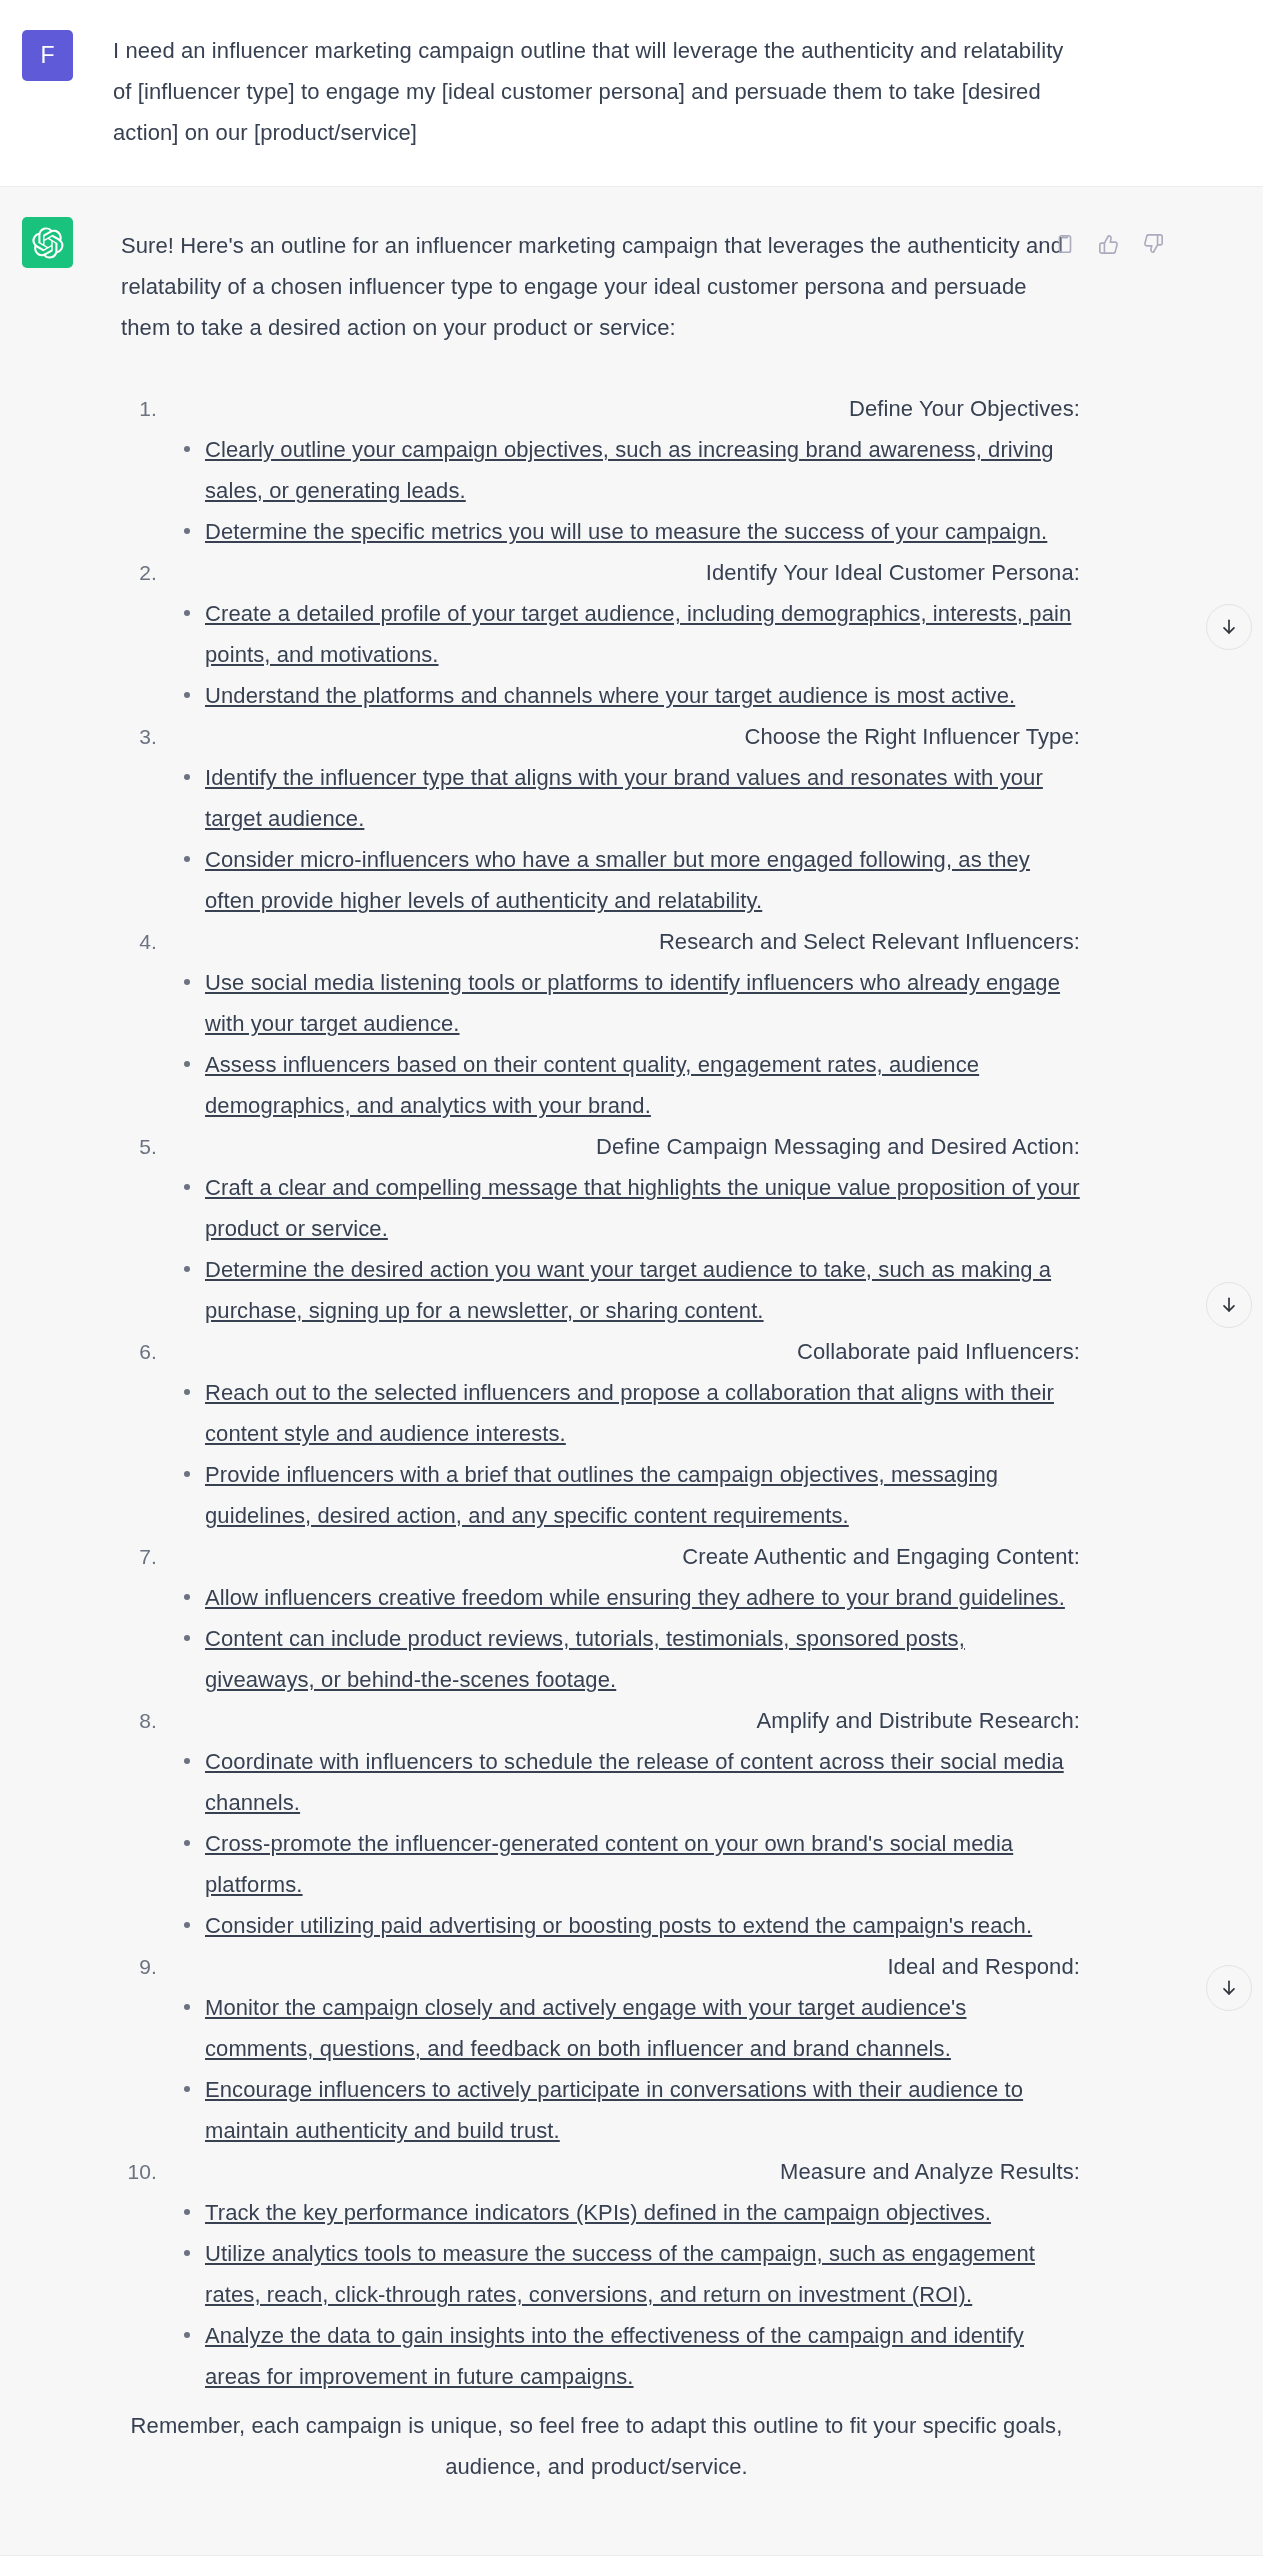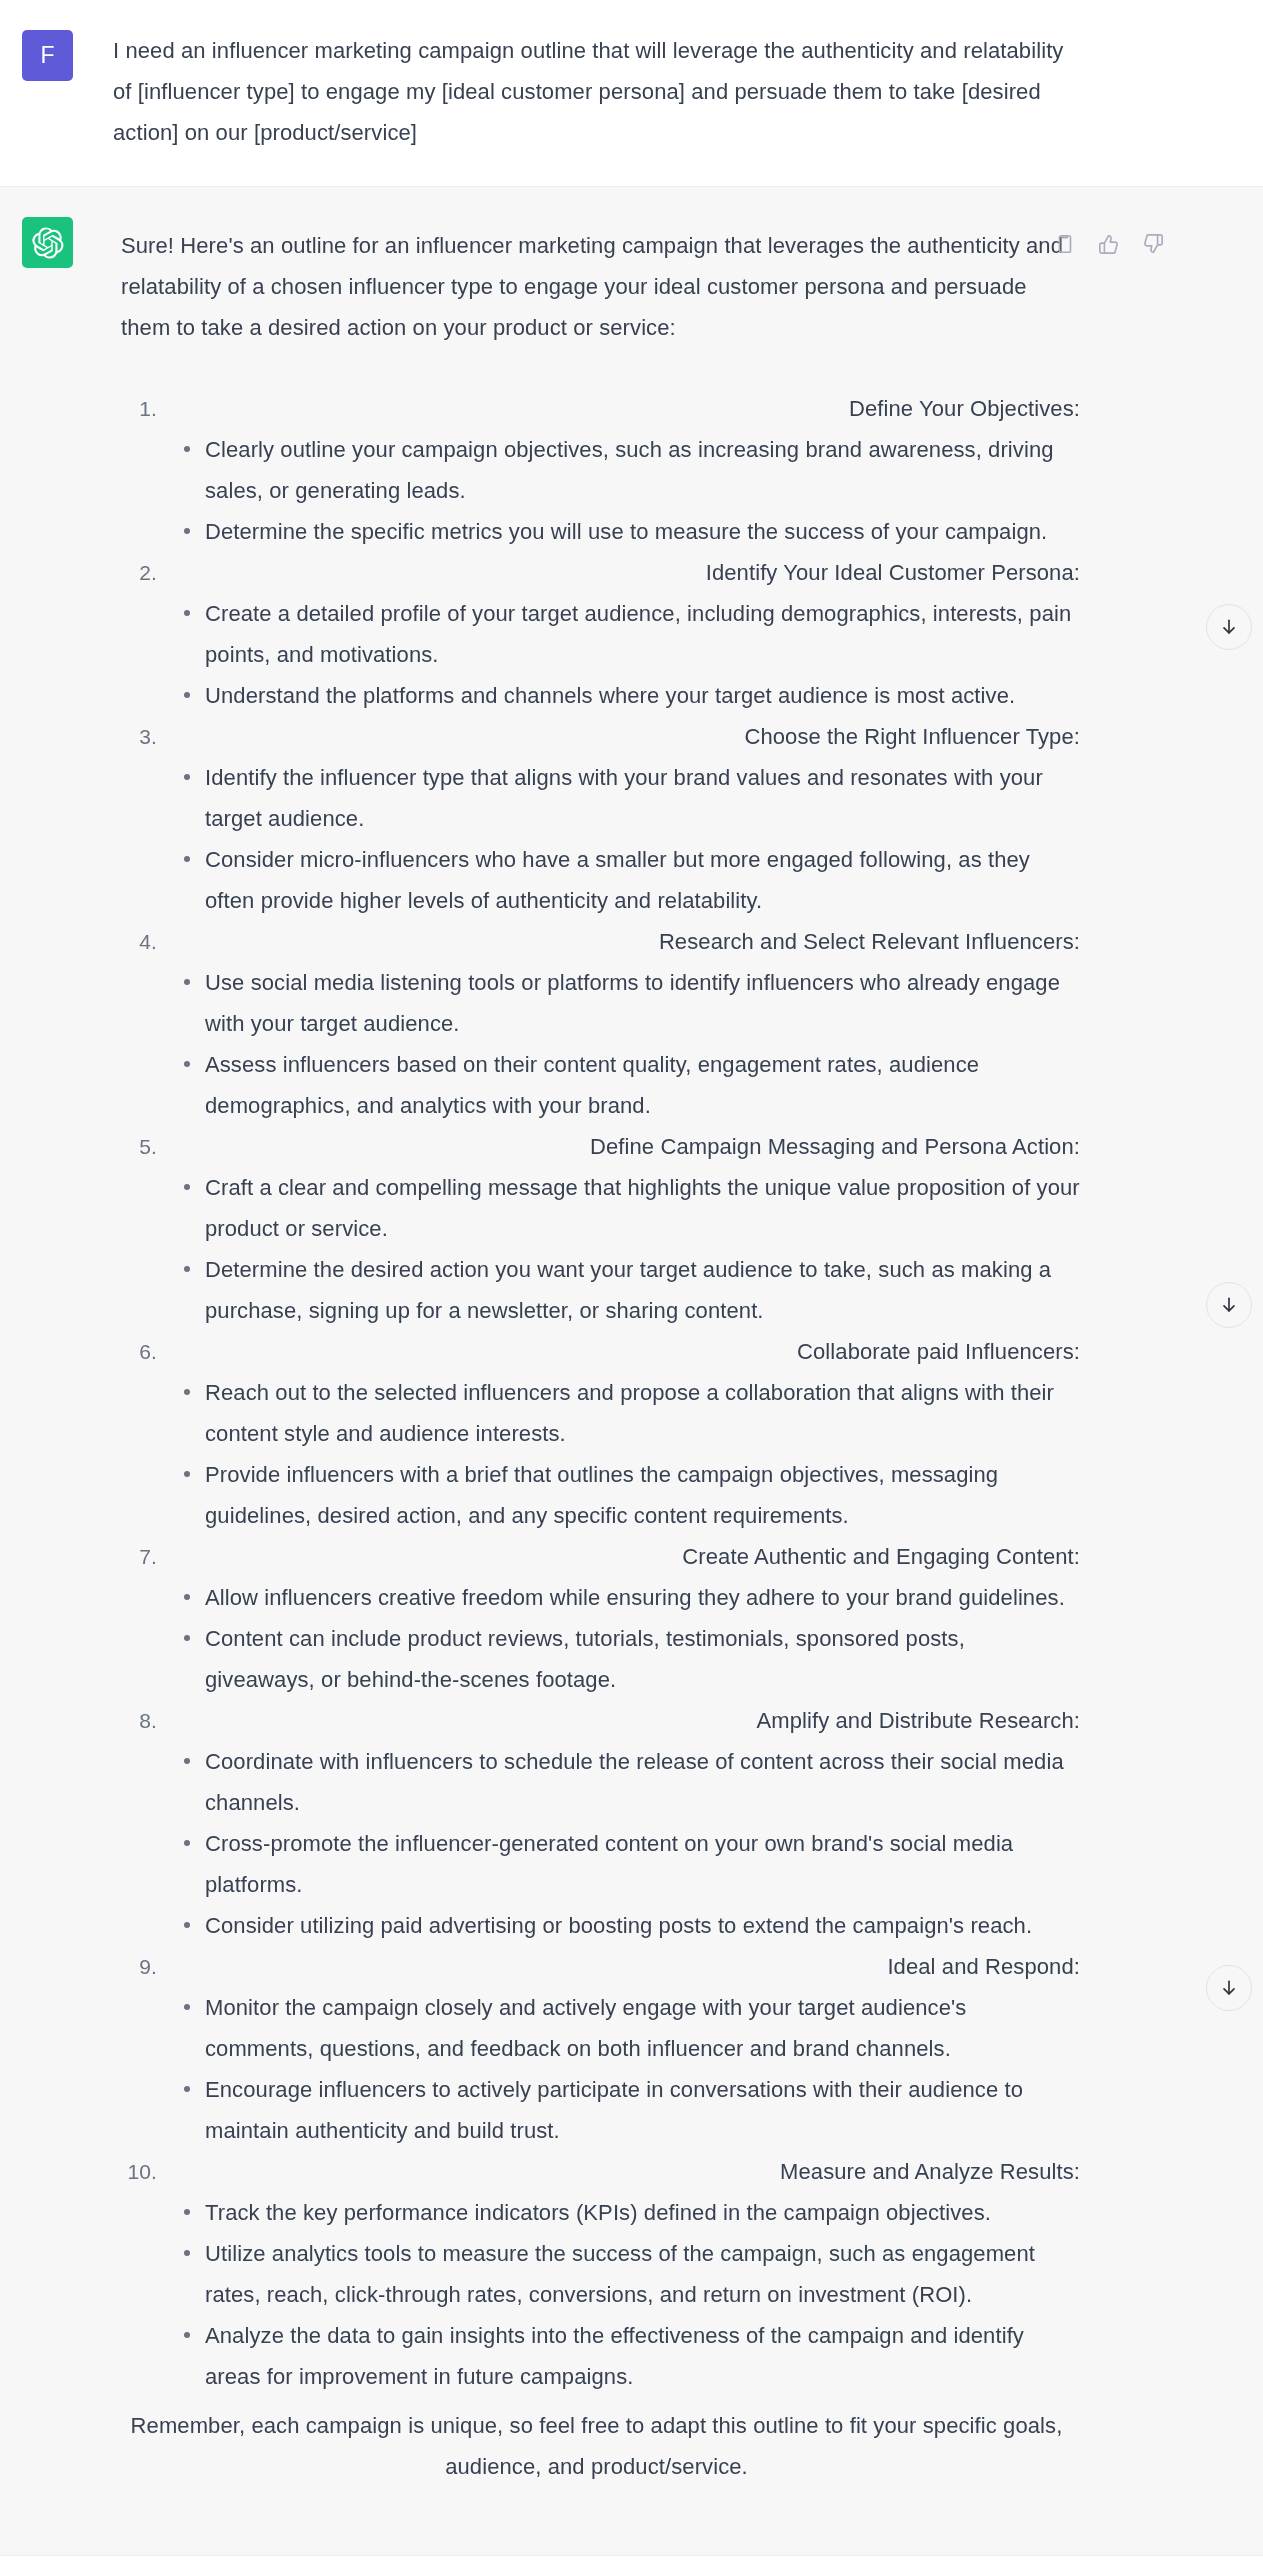--- a/index.html
+++ b/index.html
@@ -133,20 +133,21 @@
     color: #374151;
     font-size: 22px;
     line-height: 41px;
     text-align: right;
   }
 
   ul.subs {
     list-style: none;
     margin: 0 0 0 0;
     padding: 0;
+    text-decoration: underline;
   }
   ul.subs > li {
     position: relative;
     padding-left: 38px;
     color: #374151;
     font-size: 22px;
     line-height: 41px;
   }
   ul.subs > li::before {
     content: "";
@@ -237,21 +238,21 @@
 
           <li>
             <span class="step-title">Research and Select Relevant Influencers:</span>
             <ul class="subs">
               <li>Use social media listening tools or platforms to identify influencers who already engage with your target audience.</li>
               <li>Assess influencers based on their content quality, engagement rates, audience demographics, and analytics with your brand.</li>
             </ul>
           </li>
 
           <li>
-            <span class="step-title">Define Campaign Messaging and Persona Action:</span>
+            <span class="step-title">Define Campaign Messaging and Desired Action:</span>
             <ul class="subs">
               <li>Craft a clear and compelling message that highlights the unique value proposition of your product or service.</li>
               <li>Determine the desired action you want your target audience to take, such as making a purchase, signing up for a newsletter, or sharing content.</li>
             </ul>
           </li>
 
           <li>
             <span class="step-title">Collaborate paid Influencers:</span>
             <ul class="subs">
               <li>Reach out to the selected influencers and propose a collaboration that aligns with their content style and audience interests.</li>

